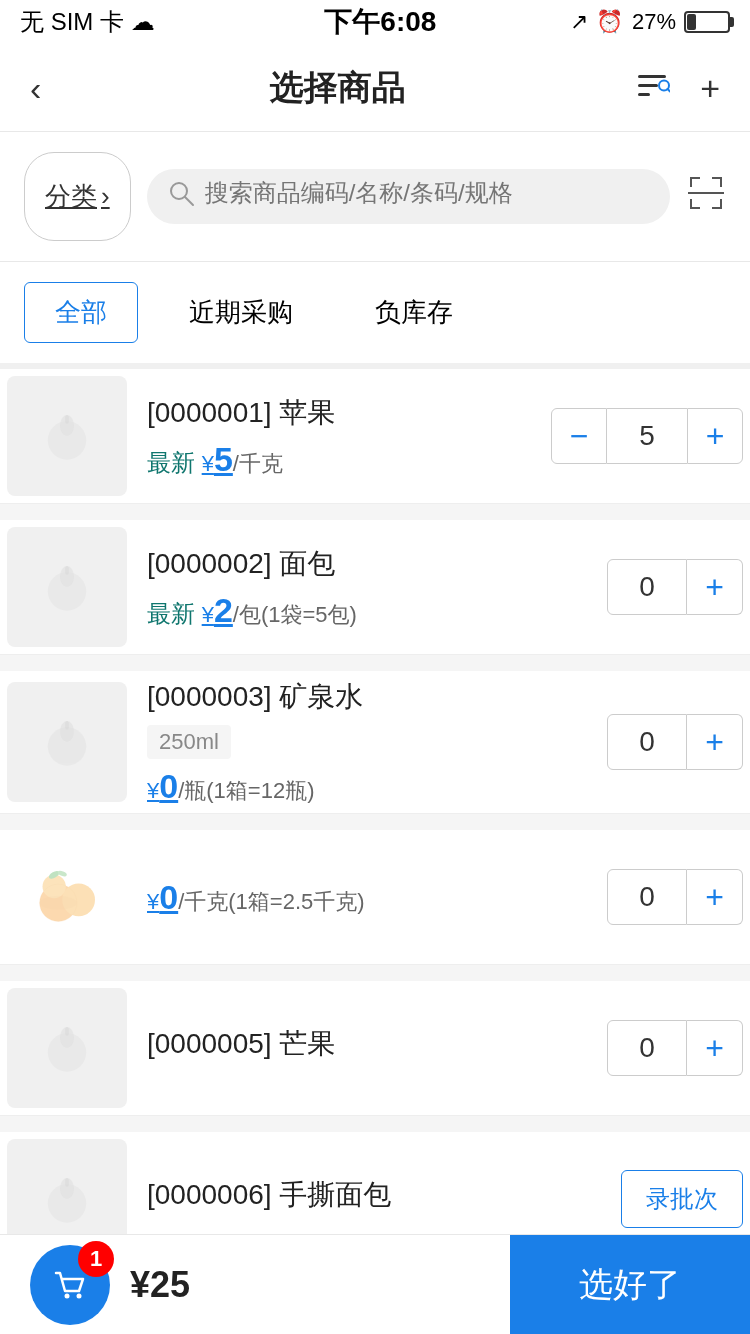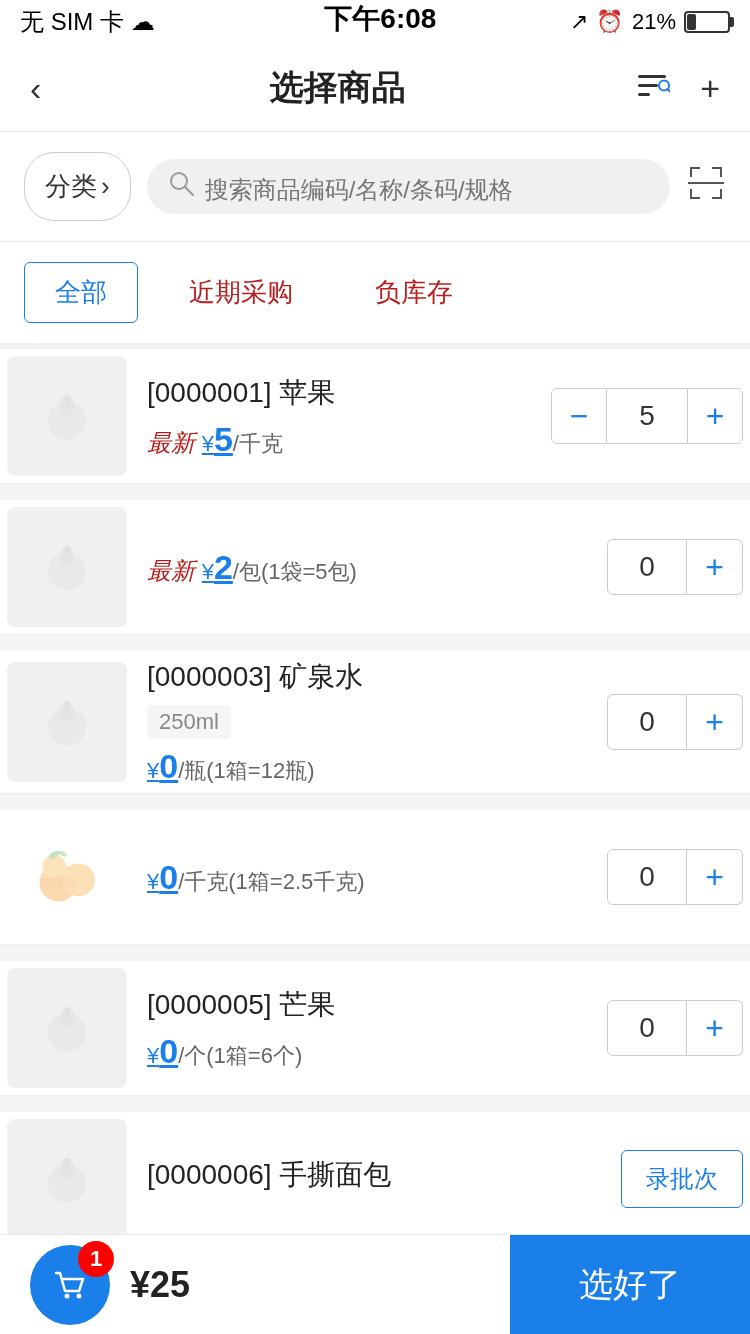--- a/index.html
+++ b/index.html
@@ -12,20 +12,21 @@
       overflow-x: hidden;
       font-size: 28px;
     }
 
     
     .status-bar {
       width: 100%;
       height: 44px;
       background: #fff;
       display: flex;
+      align-items: center;
       justify-content: space-between;
       padding: 0 20px;
       font-size: 24px;
       font-weight: 500;
     }
     .status-left { display: flex; align-items: center; gap: 8px; }
     .status-center { font-size: 28px; font-weight: 600; margin-left: 36px; }
     .status-right { display: flex; align-items: center; gap: 8px; font-size: 22px; }
     .battery-icon {
       width: 46px; height: 22px; border: 2px solid #333;
@@ -77,32 +78,33 @@
       display: flex;
       align-items: center;
       gap: 16px;
       border-bottom: 1px solid #e8e8e8;
     }
     .category-btn {
       display: flex;
       align-items: center;
       border: 1px solid #ccc;
       border-radius: 30px;
-      padding: 16px 20px;
+      padding: 26px 20px;
       font-size: 26px;
       color: #333;
       background: #fff;
       white-space: nowrap;
       cursor: pointer;
       gap: 4px;
+      text-decoration: underline;
     }
     .search-box {
       flex: 1;
       display: flex;
-      align-items: flex-end;
+      align-items: flex-start;
       background: #f0f0f0;
       border-radius: 30px;
       padding: 10px 20px;
       gap: 10px;
     }
     .search-box input {
       border: none;
       background: transparent;
       font-size: 24px;
       color: #999;
@@ -122,21 +124,21 @@
       display: flex;
       align-items: flex-end;
       padding: 20px 24px;
       gap: 20px;
       border-bottom: 6px solid #f0f0f0;
     }
     .tab-item {
       padding: 12px 30px;
       border-radius: 6px;
       font-size: 26px;
-      color: #b91c1c;
+      color: #000000;
       cursor: pointer;
       border: 1px solid transparent;
     }
     .tab-item.active {
       color: #1a7fe8;
       border: 1px solid #1a7fe8;
       border-radius: 6px;
     }
 
     
@@ -182,21 +184,21 @@
       background: #f5f5f5;
       padding: 4px 12px;
       border-radius: 4px;
       display: inline-block;
       margin-bottom: 8px;
     }
     .product-price {
       font-size: 24px;
       color: #666;
     }
-    .product-price .label { color: #b91c1c; font-style: italic; }
+    .product-price .label { color: #0f766e; }
     .product-price .currency { color: #1a7fe8; font-size: 22px; text-decoration: underline; }
     .product-price .amount { color: #1a7fe8; font-size: 34px; font-weight: 600; text-decoration: underline; }
     .product-price .unit { color: #666; font-size: 22px; }
 
     
     .qty-control {
       display: flex;
       align-items: center;
       gap: 0;
       flex-shrink: 0;
@@ -325,21 +327,21 @@
 <body>
 
 <div class="status-bar">
   <div class="status-left">
     <span>无 SIM 卡 ☁</span>
   </div>
   <div class="status-center">下午6:08</div>
   <div class="status-right">
     <span>↗</span>
     <span>⏰</span>
-    <span>21%</span>
+    <span>27%</span>
     <span class="battery-icon">
         <span class="battery-fill"></span>
       </span>
   </div>
 </div>
 
 <div class="header">
   <div class="icon-btn">‹</div>
   <div class="header-title">选择商品</div>
   <div class="header-icons">
@@ -425,20 +427,21 @@
 
   <div class="product-item">
     <div class="product-thumb">
       <svg viewBox="0 0 80 80" fill="none">
           <circle cx="40" cy="45" r="22" fill="#ccc" opacity="0.5"></circle>
           <ellipse cx="40" cy="28" rx="8" ry="12" fill="#bbb" opacity="0.5"></ellipse>
           <rect x="38" y="16" width="4" height="10" rx="2" fill="#aaa" opacity="0.5"></rect>
         </svg>
     </div>
     <div class="product-info">
+      <div class="product-name">[0000002] 面包</div>
       <div class="product-price">
         <span class="label">最新 </span>
         <span class="currency">¥</span><span class="amount">2</span><span class="unit">/包(1袋=5包)</span>
       </div>
     </div>
     <div class="qty-control qty-control-nonum">
       <input class="qty-input-only" type="text" value="0" style="">
       <div class="qty-btn plus" style="border-radius:0 6px 6px 0; border-left:none;">+</div>
     </div>
   </div>
@@ -498,23 +501,20 @@
   <div class="product-item">
     <div class="product-thumb">
       <svg viewBox="0 0 80 80" fill="none">
           <circle cx="40" cy="45" r="22" fill="#ccc" opacity="0.5"></circle>
           <ellipse cx="40" cy="28" rx="8" ry="12" fill="#bbb" opacity="0.5"></ellipse>
           <rect x="38" y="16" width="4" height="10" rx="2" fill="#aaa" opacity="0.5"></rect>
         </svg>
     </div>
     <div class="product-info">
       <div class="product-name">[0000005] 芒果</div>
-      <div class="product-price">
-        <span class="currency">¥</span><span class="amount">0</span><span class="unit">/个(1箱=6个)</span>
-      </div>
     </div>
     <div class="qty-control qty-control-nonum">
       <input class="qty-input-only" type="text" value="0" style="">
       <div class="qty-btn plus" style="border-radius:0 6px 6px 0; border-left:none;">+</div>
     </div>
   </div>
 
   <div class="section-divider"></div>
 
   <div class="product-item">

